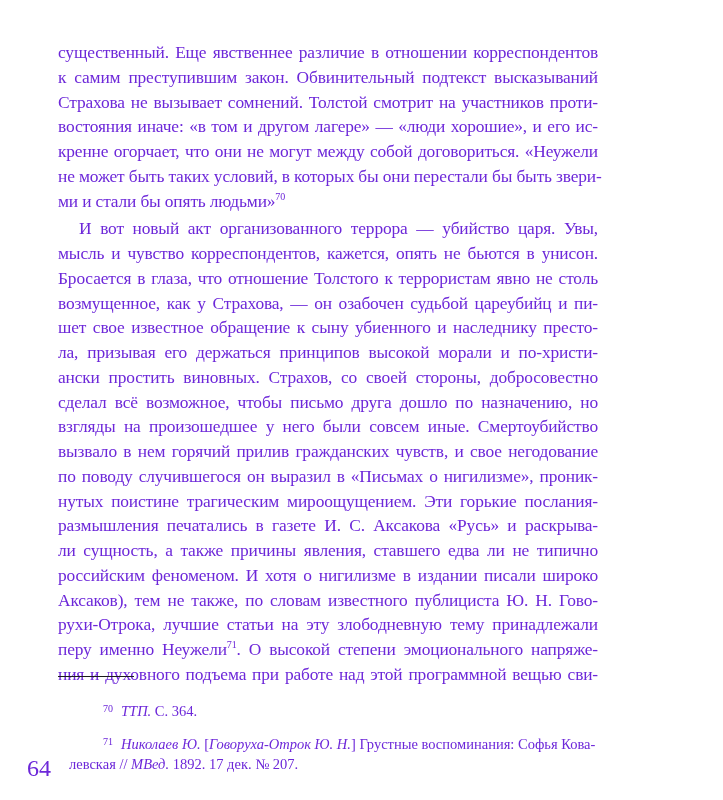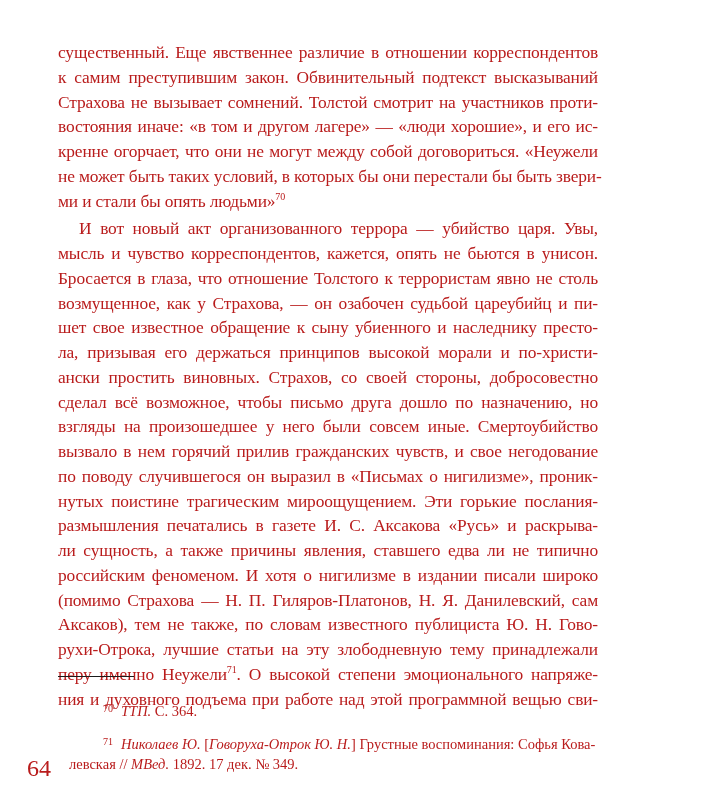--- a/index.html
+++ b/index.html
@@ -1,17 +1,17 @@
 <!DOCTYPE html>
 <html><head>
 <meta charset="utf-8">
 <style>
   html, body { margin: 0; padding: 0; background: #ffffff; }
   body { width: 723px; height: 800px; position: relative; overflow: hidden; }
-  .page { position: absolute; left: 0; top: 0; width: 723px; height: 800px; color: #b91c1c;
+  .page { position: absolute; left: 0; top: 0; width: 723px; height: 800px; color: #6d28d9;
           font-family: "Liberation Serif", "DejaVu Serif", serif; }
   .body-text { position: absolute; left: 58px; top: 40px; width: 540px; font-size: 17.4px;
                line-height: 24.75px; letter-spacing: -0.15px; }
   .body-text p { margin: 0; text-align: justify; hyphens: manual; }
   .body-text .line { display: block; text-align: justify; text-align-last: justify; white-space: nowrap; overflow: visible; }
   .body-text .line.last { text-align-last: left; }
   .body-text p.indent .line.first { text-indent: 21px; }
   .body-text p + p { margin-top: 3px; }
   sup { font-size: 10px; line-height: 0; vertical-align: 7px; }
   .rule { position: absolute; left: 58px; top: 676px; width: 76px; height: 1px; background: #1a1a1a; }
@@ -45,33 +45,32 @@
       <span class="line">ла, призывая его держаться принципов высокой морали и по-христи-</span>
       <span class="line">ански простить виновных. Страхов, со своей стороны, добросовестно</span>
       <span class="line">сделал всё возможное, чтобы письмо друга дошло по назначению, но</span>
       <span class="line">взгляды на произошедшее у него были совсем иные. Смертоубийство</span>
       <span class="line">вызвало в нем горячий прилив гражданских чувств, и свое негодование</span>
       <span class="line">по поводу случившегося он выразил в «Письмах о нигилизме», проник-</span>
       <span class="line">нутых поистине трагическим мироощущением. Эти горькие послания-</span>
       <span class="line">размышления печатались в газете И. С. Аксакова «Русь» и раскрыва-</span>
       <span class="line">ли сущность, а также причины явления, ставшего едва ли не типично</span>
       <span class="line">российским феноменом. И хотя о нигилизме в издании писали широко</span>
-      <span class="line">(помимо Страхова — Н. П. Гиляров-Платонов, Н. Я. Данилевский, сам</span>
       <span class="line">Аксаков), тем не также, по словам известного публициста Ю. Н. Гово-</span>
       <span class="line">рухи-Отрока, лучшие статьи на эту злободневную тему принадлежали</span>
       <span class="line"><span>перу именно Неужели</span><sup>71</sup><span>. О высокой степени эмоционального напряже-</span></span>
       <span class="line">ния и духовного подъема при работе над этой программной вещью сви-</span>
     </p>
   </div>
 
   <div class="rule"></div>
 
   <div class="footnotes">
     <p class="fn">
       <span class="num">70</span><i>ТТП.</i><span> С. 364.</span>
     </p>
     <p class="fn">
-      <span class="num">71</span><i>Николаев Ю.</i><span> [</span><i>Говоруха-Отрок Ю. Н.</i><span>]</span><span> Грустные воспоминания: Софья Кова-</span><br><span>левская // </span><i>МВед.</i><span> 1892. 17 дек. № 349.</span>
+      <span class="num">71</span><i>Николаев Ю.</i><span> [</span><i>Говоруха-Отрок Ю. Н.</i><span>]</span><span> Грустные воспоминания: Софья Кова-</span><br><span>левская // </span><i>МВед.</i><span> 1892. 17 дек. № 207.</span>
     </p>
   </div>
 
   <div class="page-num">64</div>
 </div>
 
 </body></html>

